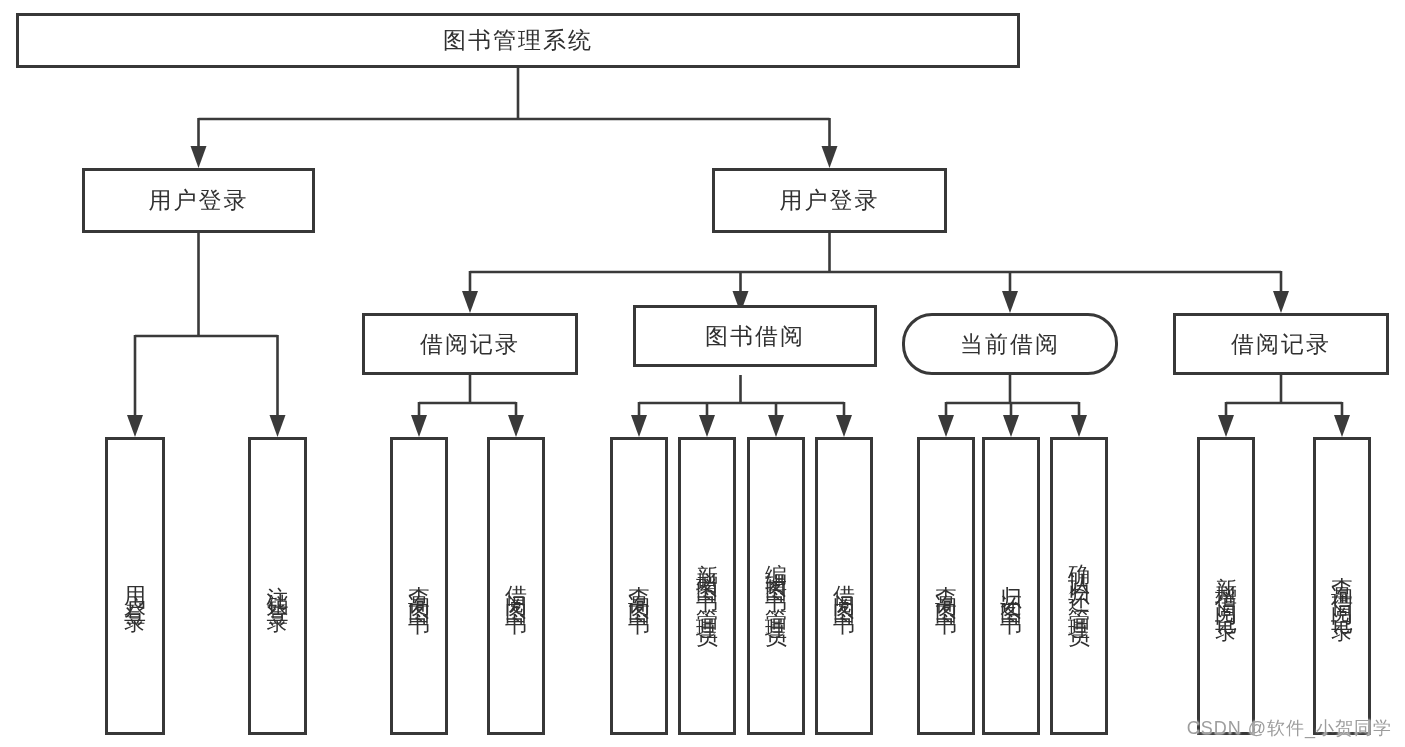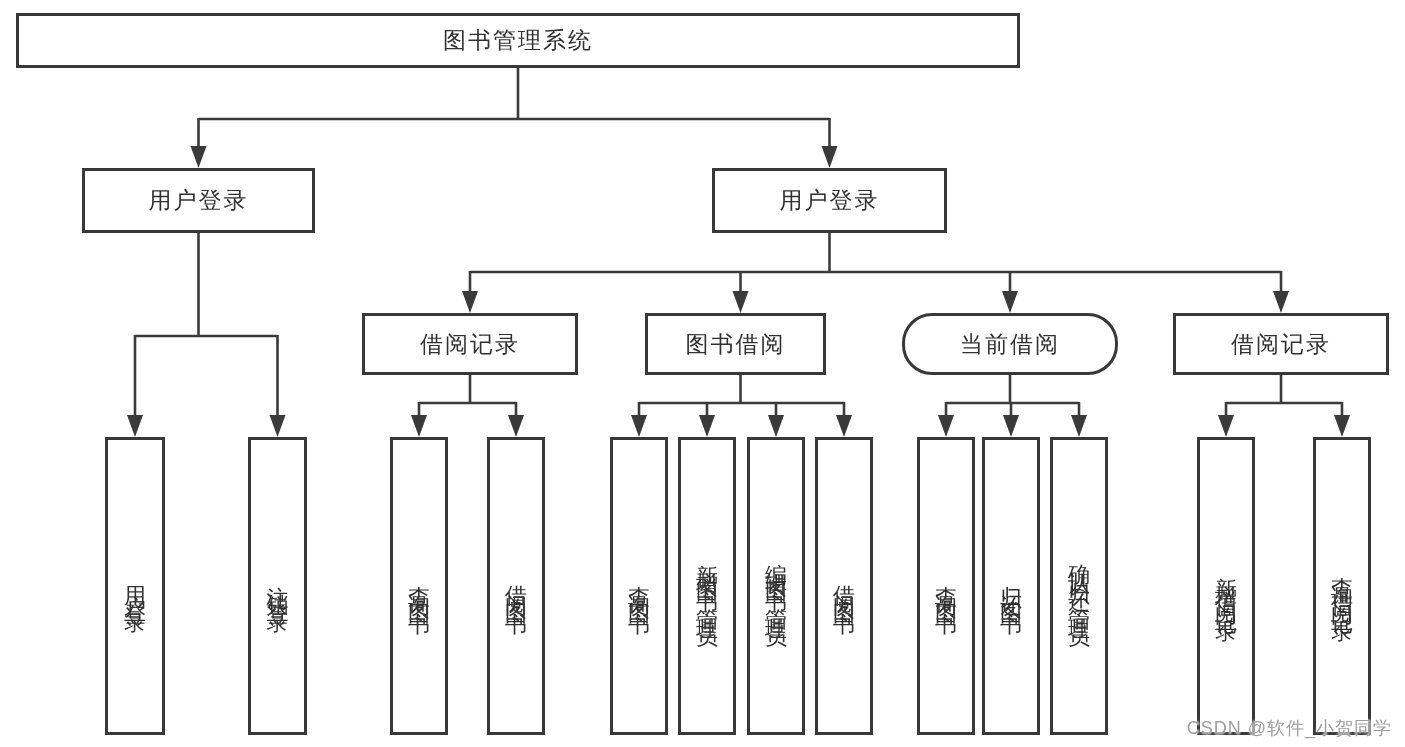--- a/index.html
+++ b/index.html
@@ -115,21 +115,21 @@
       <polygon points="1334,415 1350,415 1342,437"></polygon>
     </g>
   </svg>
 
   <div class="node h-node" style="left:16px;top:13px;width:1004px;height:55px;">图书管理系统</div>
 
   <div class="node h-node" style="left:82px;top:168px;width:233px;height:65px;">用户登录</div>
   <div class="node h-node" style="left:712px;top:168px;width:235px;height:65px;">用户登录</div>
 
   <div class="node h-node" style="left:362px;top:313px;width:216px;height:62px;">借阅记录</div>
-  <div class="node h-node" style="left:633px;top:313px;width:181px;height:62px;margin-left:12px;">图书借阅</div>
+  <div class="node h-node" style="left:633px;top:305px;width:244px;height:62px;">图书借阅</div>
   <div class="node h-node" style="left:902px;top:313px;width:216px;height:62px;border-radius:30px;">当前借阅</div>
   <div class="node h-node" style="left:1173px;top:313px;width:216px;height:62px;">借阅记录</div>
 
   <div class="node v-node" style="left:105px;top:437px;width:60px;height:298px;">用户登录</div>
   <div class="node v-node" style="left:248px;top:437px;width:59px;height:298px;">注销登录</div>
 
   <div class="node v-node" style="left:390px;top:437px;width:58px;height:298px;">查询图书</div>
   <div class="node v-node" style="left:487px;top:437px;width:58px;height:298px;">借阅图书</div>
 
   <div class="node v-node" style="left:610px;top:437px;width:58px;height:298px;">查询图书</div>

